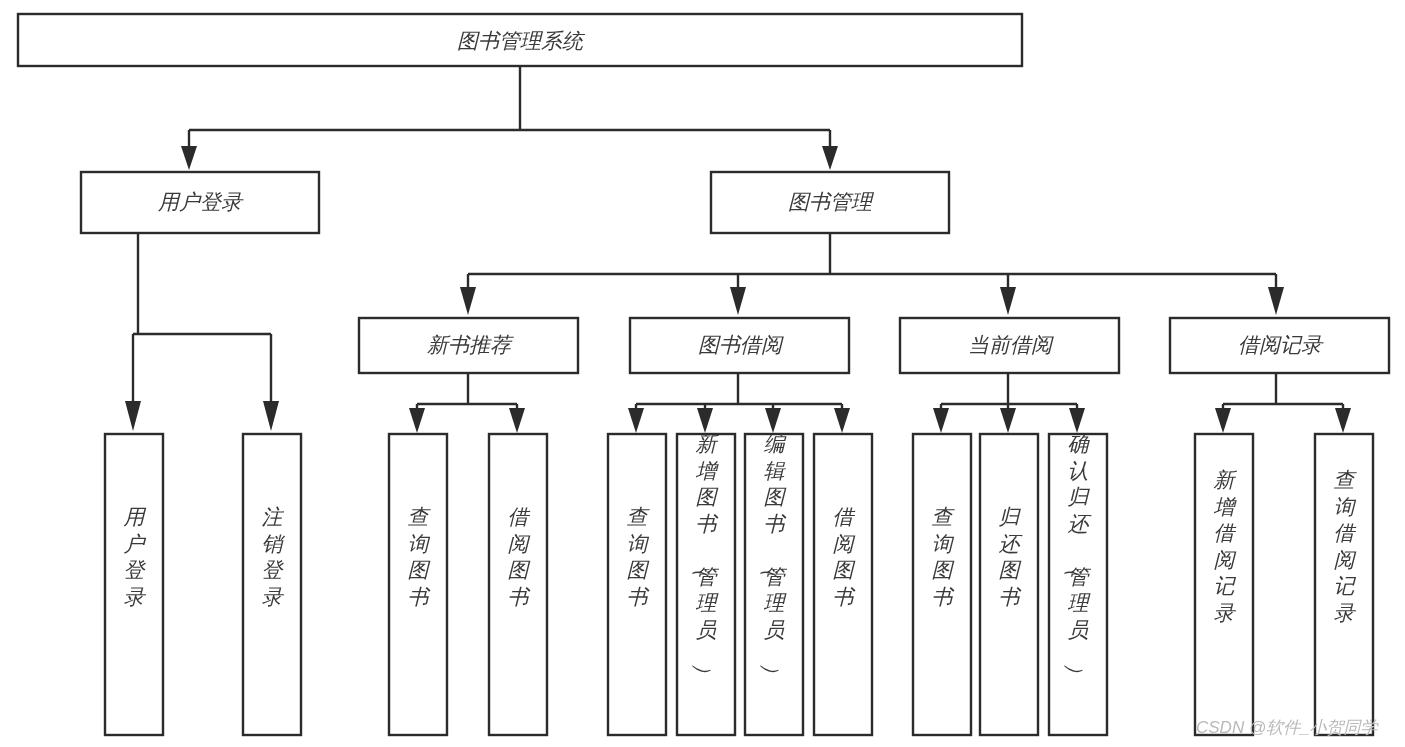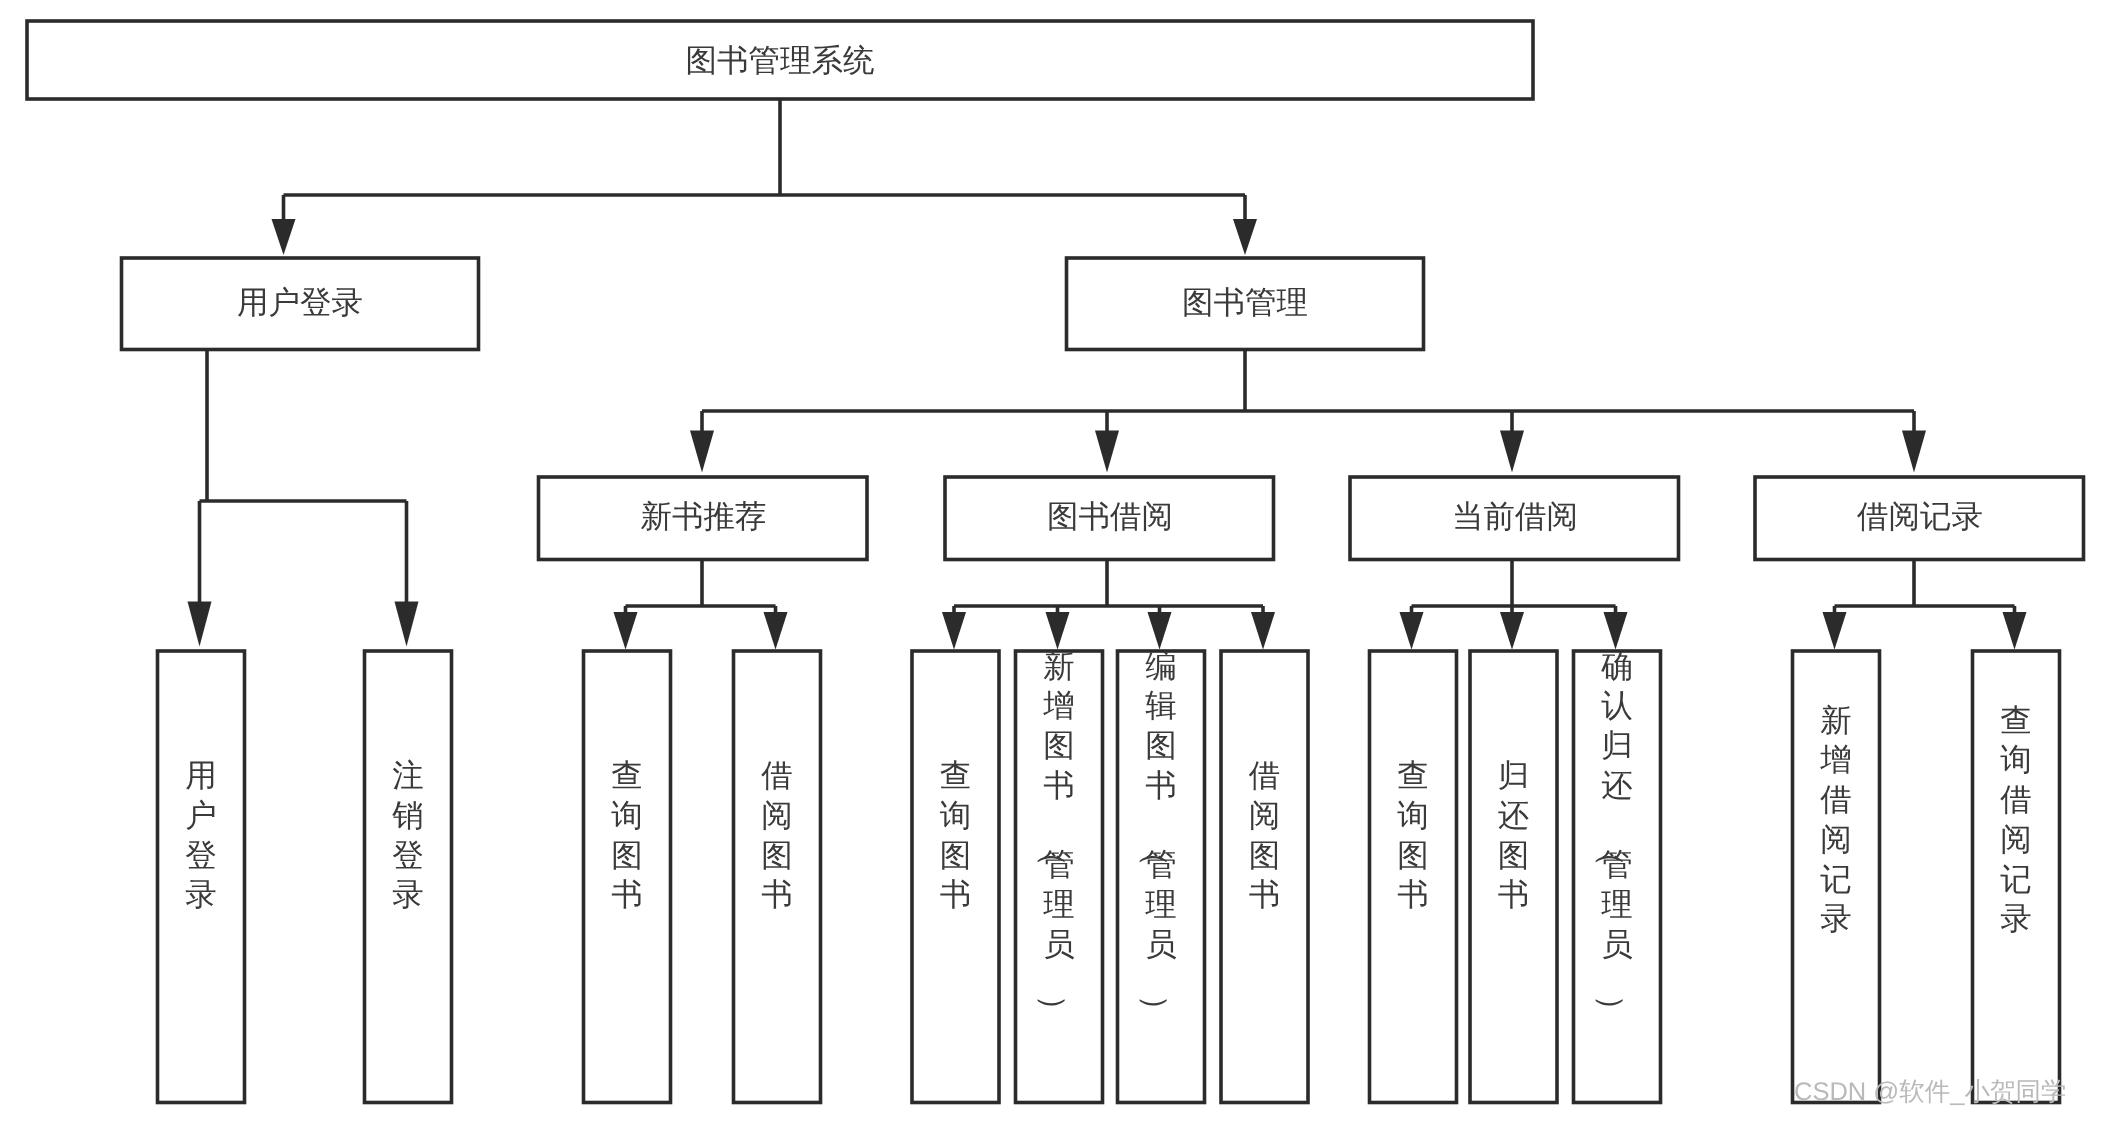--- a/index.html
+++ b/index.html
@@ -10,20 +10,21 @@
   }
   body {
     font-family: "Liberation Sans", "DejaVu Sans", sans-serif;
   }
   #diagram-root {
     position: relative;
     width: 1405px;
     height: 747px;
     background: #ffffff;
     overflow: hidden;
+    font-style: italic;
   }
   svg#tree-svg {
     position: absolute;
     left: 0;
     top: 0;
     width: 1405px;
     height: 747px;
     display: block;
   }
   .node-box {

